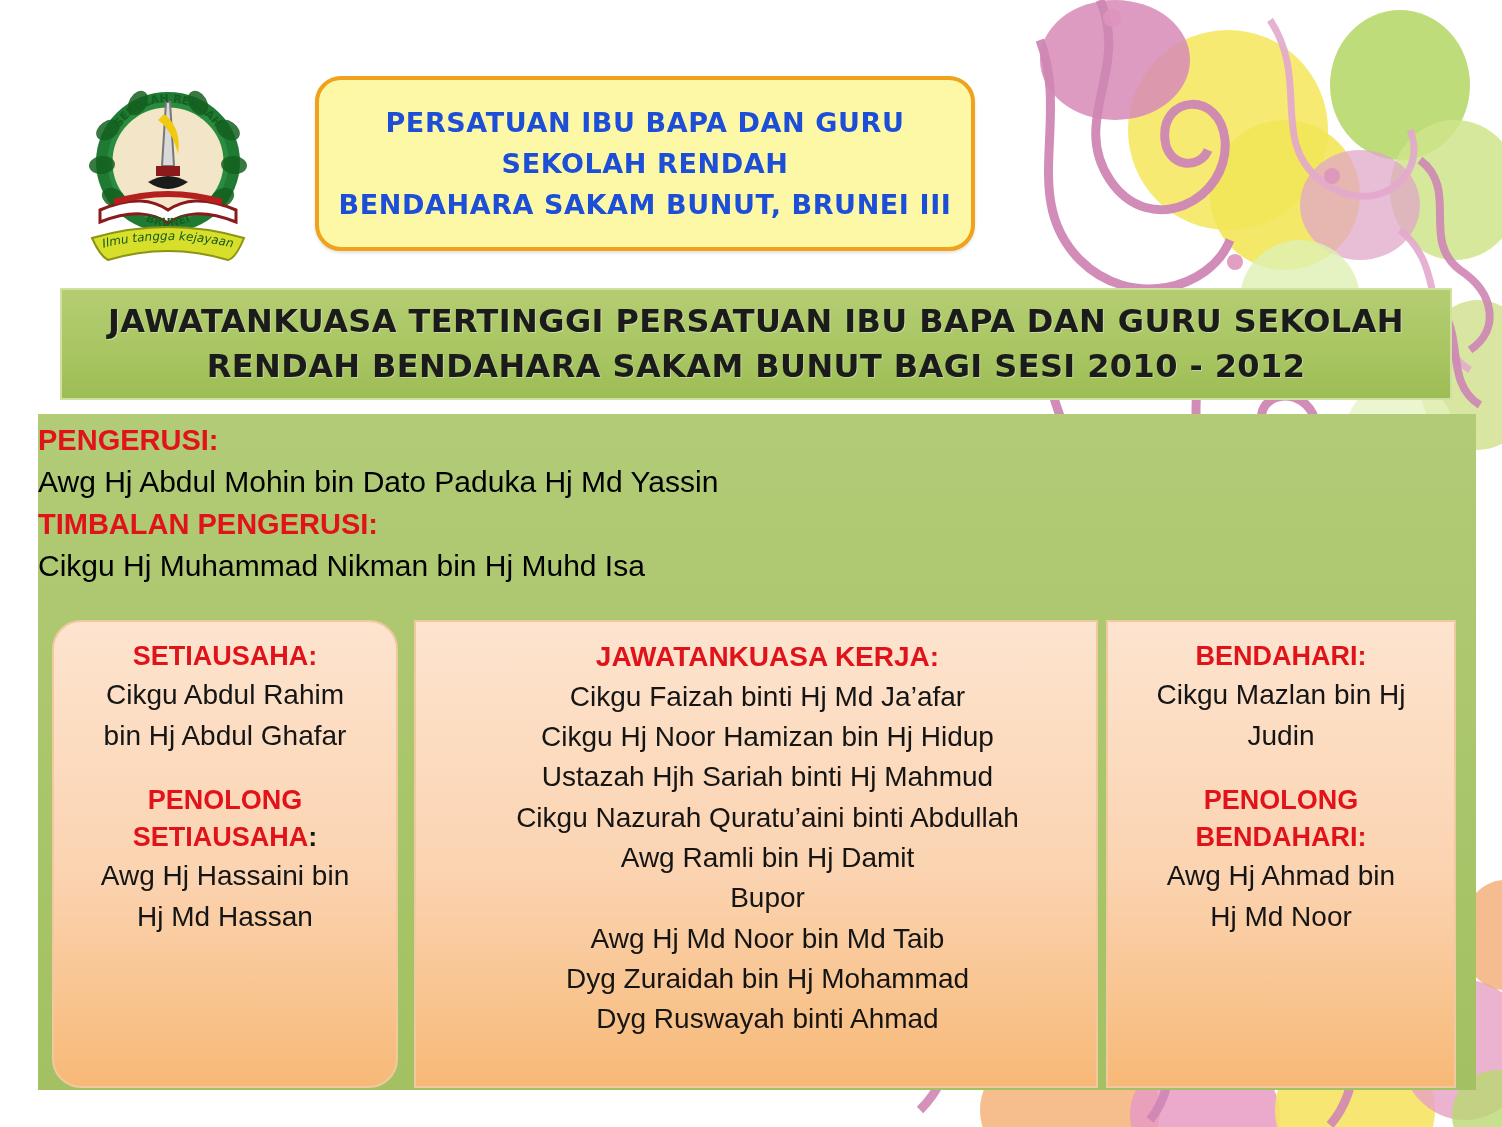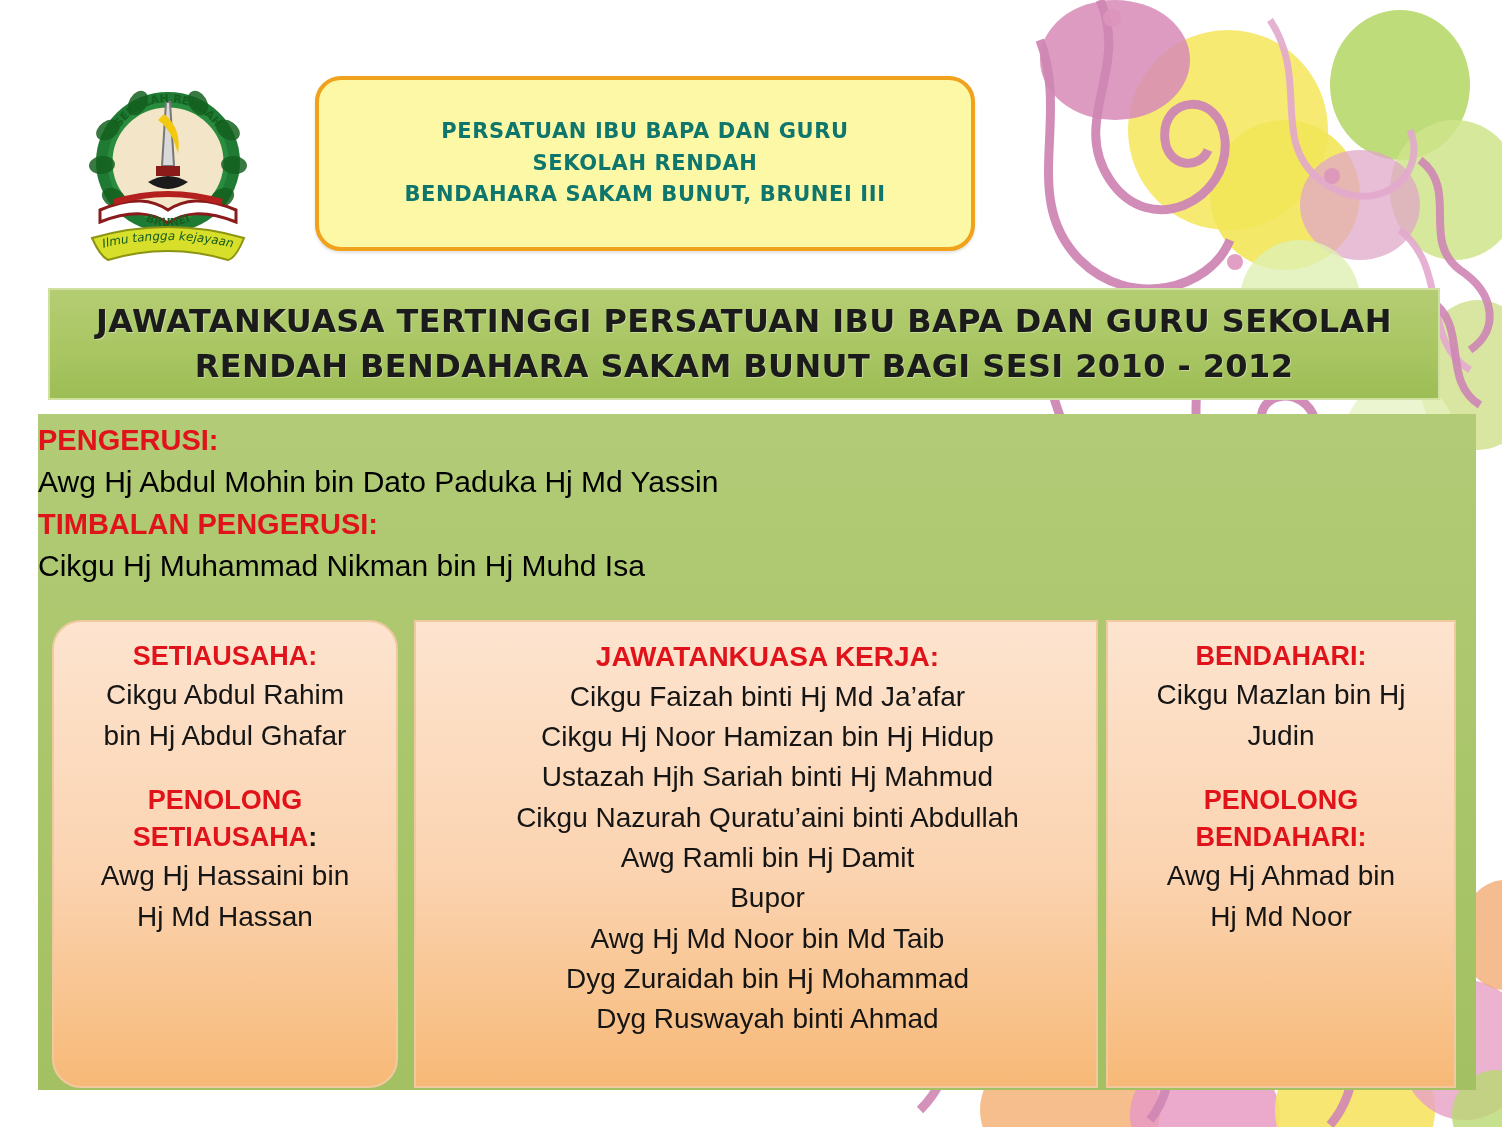--- a/index.html
+++ b/index.html
@@ -53,32 +53,32 @@
     border: 4px solid #f0a21c;
     border-radius: 26px;
     box-sizing: border-box;
     display: flex;
     flex-direction: column;
     align-items: center;
     justify-content: center;
     box-shadow: 0 2px 3px rgba(0,0,0,0.12);
   }
   .title-box div {
-    color: #0f766e;
-    font-weight: bold;
-    font-size: 21px;
+    color: #1d4ed8;
+    font-weight: bold;
+    font-size: 27px;
     letter-spacing: 0.6px;
     line-height: 1.52;
     font-family: "DejaVu Sans", sans-serif;
   }
 
   
   .banner {
     position: absolute;
-    left: 48px;
+    left: 60px;
     top: 288px;
     width: 1392px;
     height: 112px;
     background: linear-gradient(to bottom, #b4cd72 0%, #a9c663 55%, #9dbd55 100%);
     border: 2px solid #cfe0a0;
     box-sizing: border-box;
     display: flex;
     flex-direction: column;
     align-items: center;
     justify-content: center;

